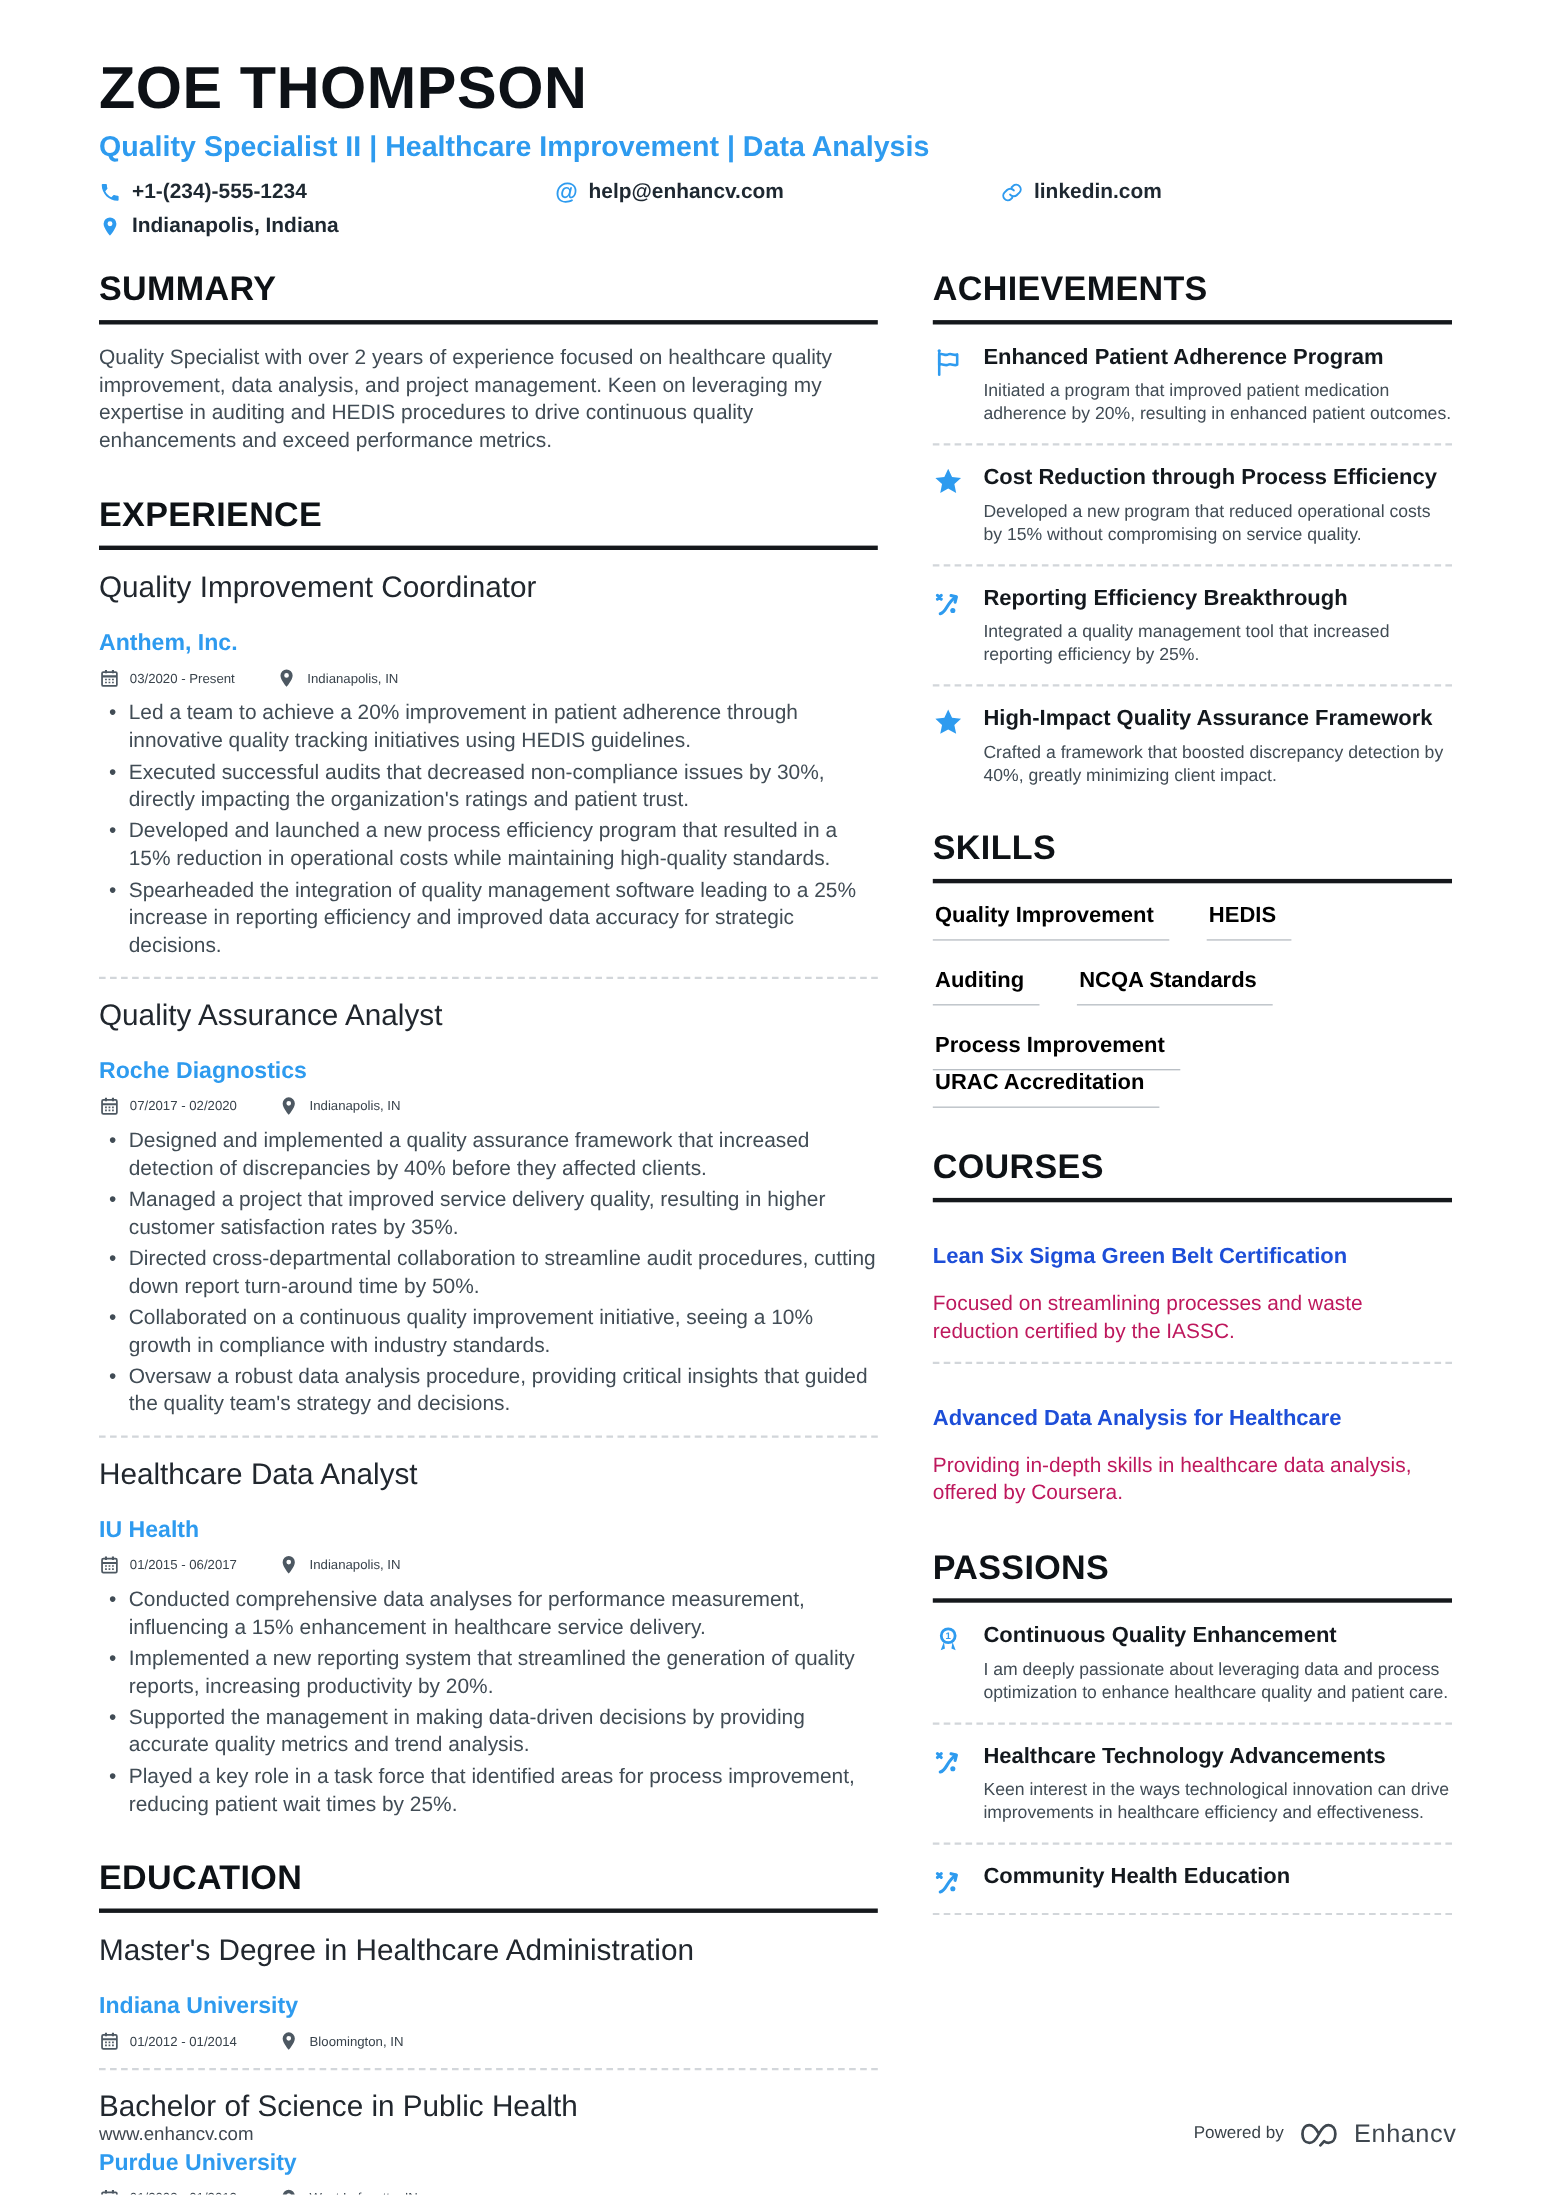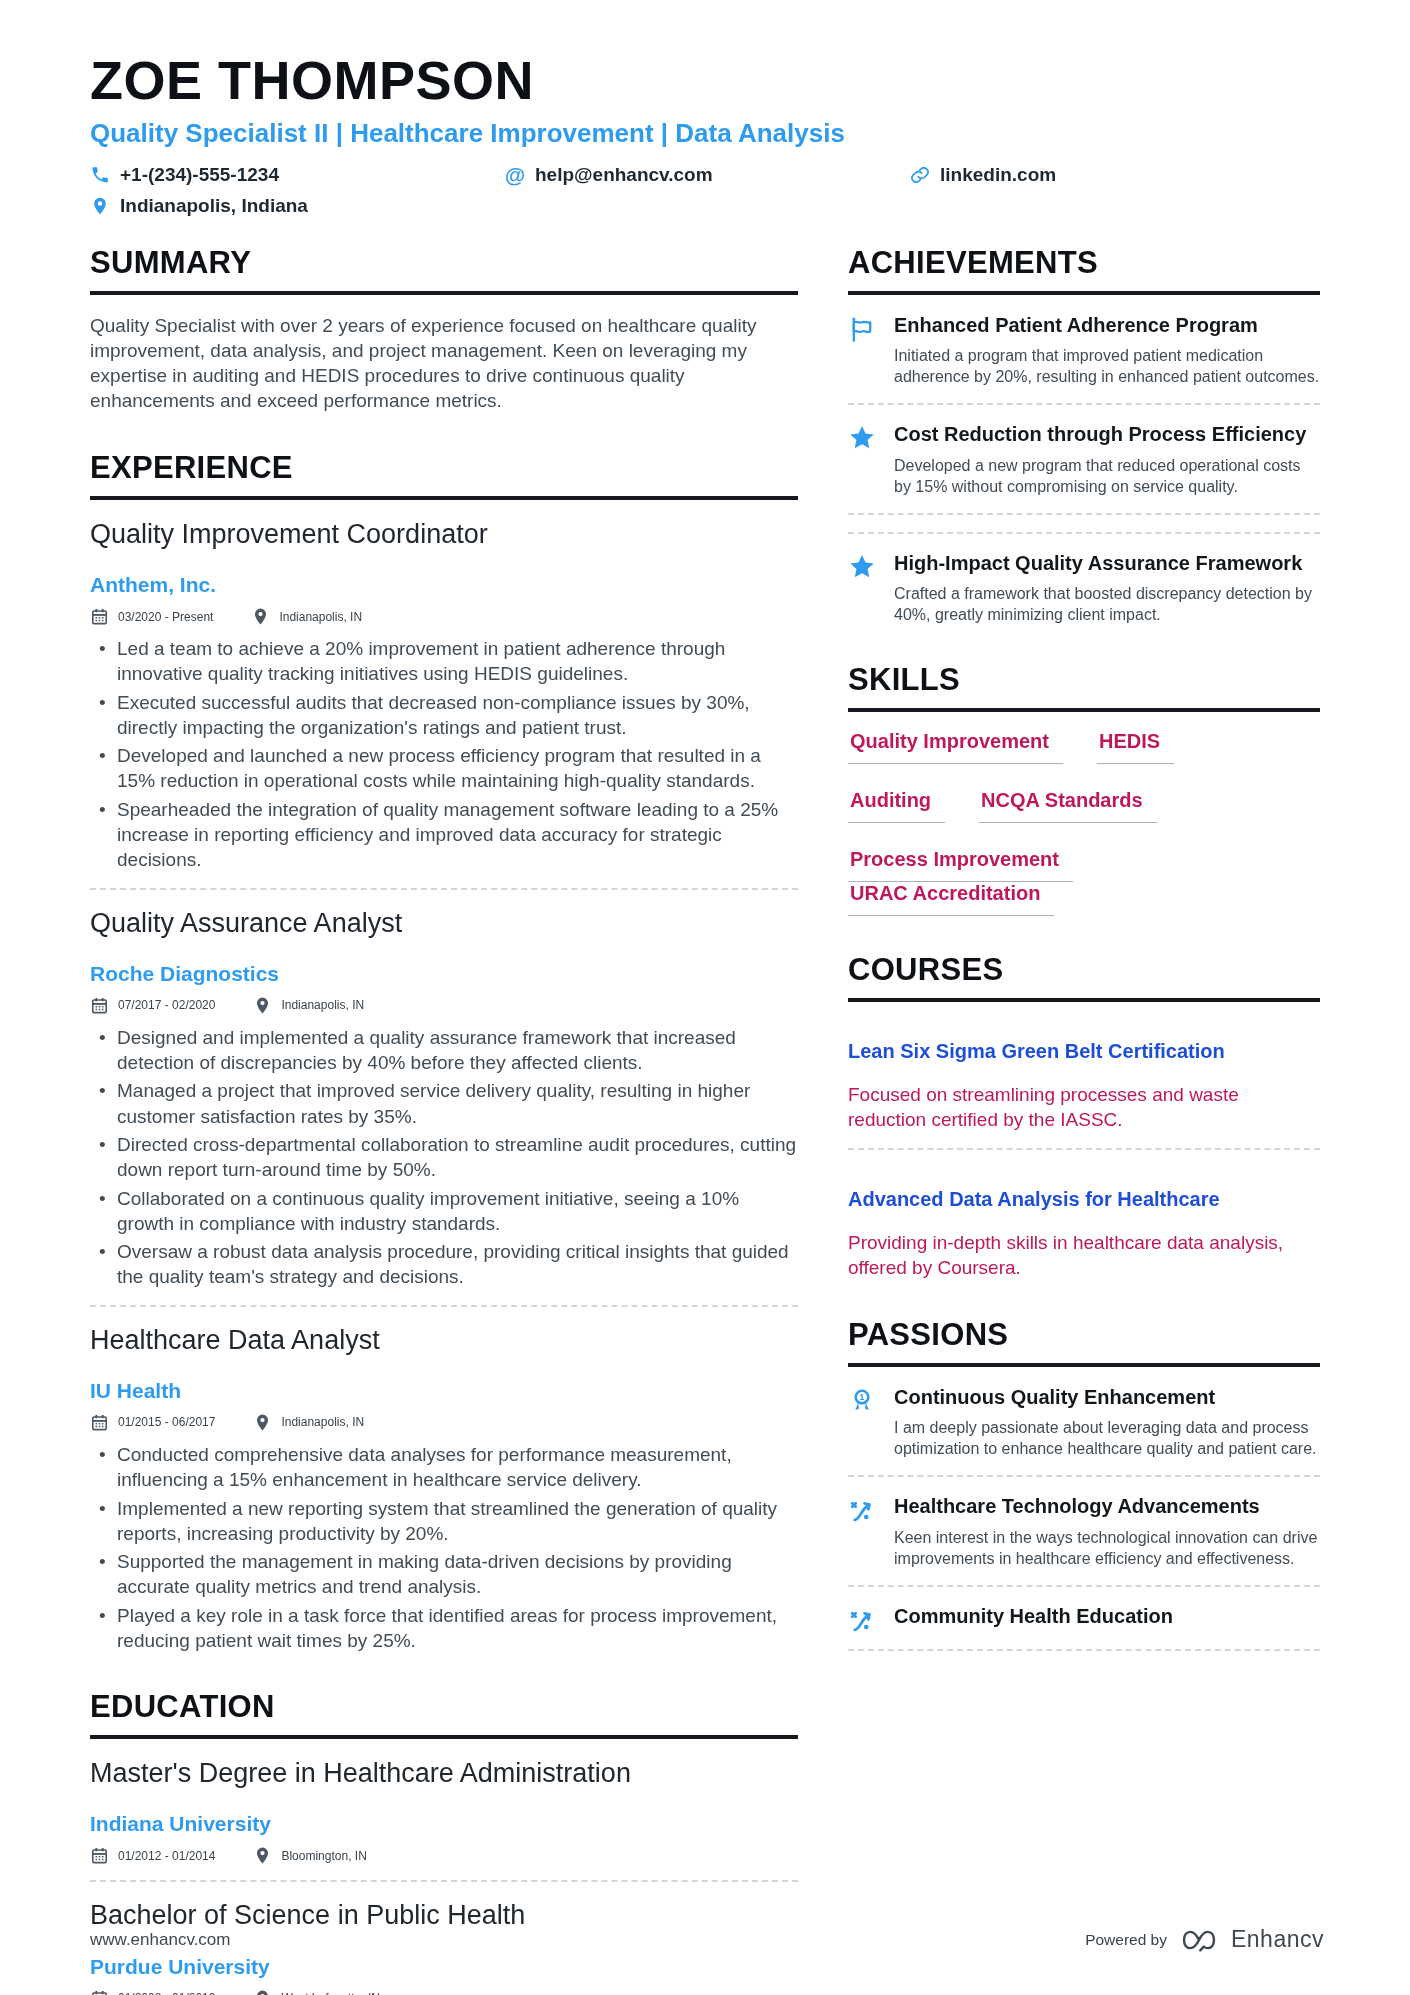--- a/index.html
+++ b/index.html
@@ -32,21 +32,21 @@
   ul.bullets li::before{content:"•";position:absolute;left:9px;top:0;color:#414c55;}
   .dashed{border:none;border-top:2px dashed #d2d6da;margin:15px 0 17px 0;}
   
   .r-item{display:flex;gap:16px;}
   .r-icon{flex:0 0 30px;width:30px;padding-top:2px;}
   .r-icon svg{width:28px;height:28px;display:block;}
   .r-title{font-size:20px;font-weight:bold;color:#13181d;line-height:1.28;}
   .r-text{font-size:16px;color:#414c55;line-height:1.31;margin-top:8px;}
   
   .skill-row{display:flex;gap:34px;margin-bottom:25px;}
-  .skill{font-size:20px;font-weight:bold;color:#be185d;border-bottom:1px solid #a9b0b7;
+  .skill{font-size:20px;font-weight:bold;color:#000000;border-bottom:1px solid #a9b0b7;
     padding:0 14px 10px 2px;}
   
   .course-title{font-size:20px;font-weight:bold;color:#1d4ed8;line-height:1.3;margin-top:36px;}
   .course-text{font-size:19px;color:#be185d;line-height:1.31;margin-top:19px;}
   
   .footer{position:absolute;left:90px;right:86px;bottom:470px;display:flex;
     justify-content:space-between;align-items:center;}
   .site{font-size:17px;color:#3f4850;}
   .powered{display:flex;align-items:center;gap:12px;}
   .powered-label{font-size:15.5px;color:#394249;}
@@ -291,20 +291,34 @@
                 <path d="M12 1.8l3 6.4 7 .8-5.2 4.8 1.4 6.9L12 17.3l-6.2 3.4 1.4-6.9L2 9l7-.8z"></path>
               </svg>
           </span>
           <div>
             <div class="r-title">Cost Reduction through Process Efficiency</div>
             <div class="r-text">Developed a new program that reduced operational costs by 15% without compromising on service quality.</div>
           </div>
         </div>
         <hr class="dashed">
 
+        <div class="r-item">
+          <span class="r-icon">
+            <svg viewBox="0 0 24 24" fill="none" stroke="#2e9bef" stroke-width="2.4" stroke-linecap="round" stroke-linejoin="round">
+                <path d="M3.6 6.2l3 3M6.6 6.2l-3 3"></path>
+                <path d="M5.8 20.5c5-1 4.6-8 12-13"></path>
+                <path d="M14.2 6.3l4.2 1-1 4.2"></path>
+                <circle cx="15.6" cy="18" r="2" fill="#2e9bef" stroke="none"></circle>
+              </svg>
+          </span>
+          <div>
+            <div class="r-title">Reporting Efficiency Breakthrough</div>
+            <div class="r-text">Integrated a quality management tool that increased reporting efficiency by 25%.</div>
+          </div>
+        </div>
         <hr class="dashed">
 
         <div class="r-item">
           <span class="r-icon">
             <svg viewBox="0 0 24 24" fill="#2e9bef">
                 <path d="M12 1.8l3 6.4 7 .8-5.2 4.8 1.4 6.9L12 17.3l-6.2 3.4 1.4-6.9L2 9l7-.8z"></path>
               </svg>
           </span>
           <div>
             <div class="r-title">High-Impact Quality Assurance Framework</div>

